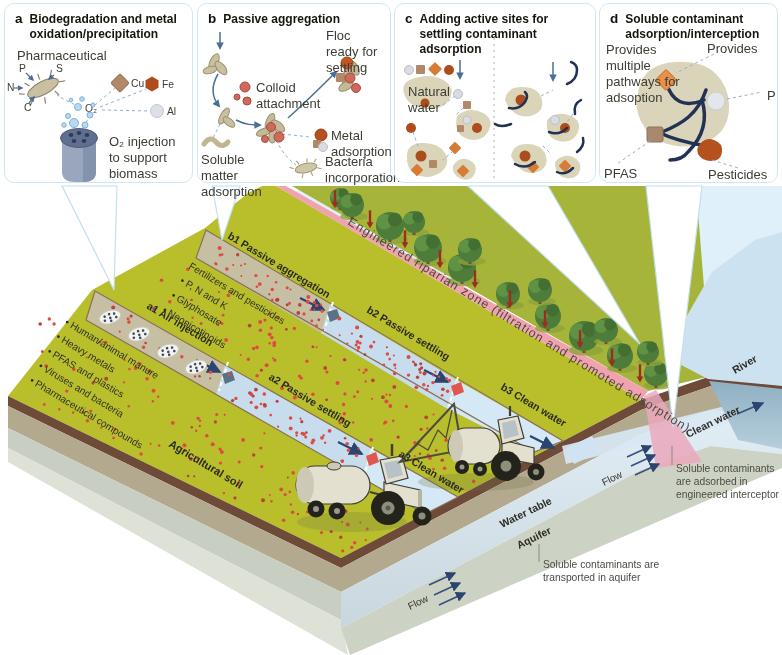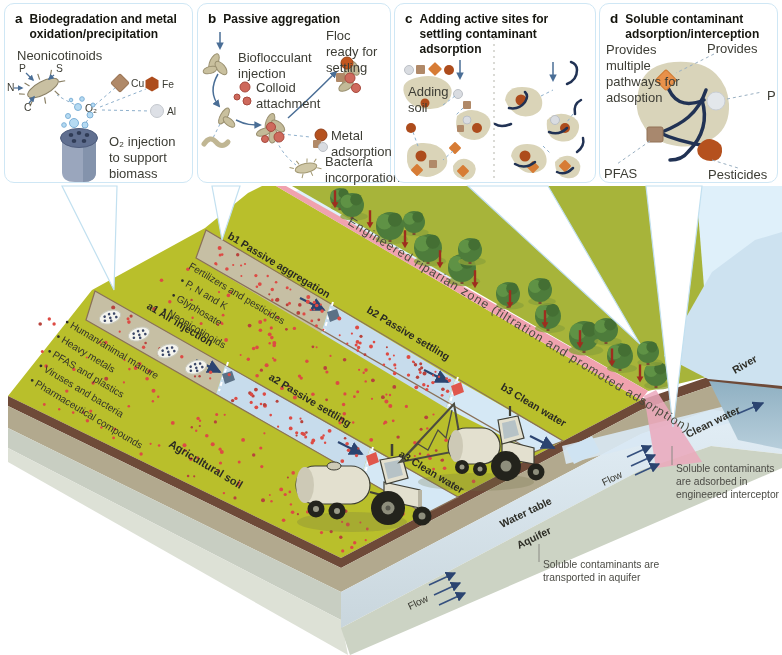--- a/index.html
+++ b/index.html
@@ -757,21 +757,21 @@
             <circle cx="85" cy="111" r="3"></circle>
         <circle cx="69" cy="119" r="4.5"></circle>
             <circle cx="80" cy="121" r="3"></circle>
             <circle cx="59" cy="121" r="2.3"></circle>
         <circle cx="88" cy="101" r="2"></circle>
             <circle cx="77" cy="95" r="2.3"></circle>
             <circle cx="66" cy="96" r="1.8"></circle>
       </g>
     </g>
   </svg>
-  <div class="plabel" style="left:12px;top:44px;width:84px">Neonicotinoids</div>
+  <div class="plabel" style="left:12px;top:44px;width:84px">Pharmaceutical</div>
   <div class="plabel" style="left:104px;top:130px;width:70px">O₂ injection to support biomass</div>
 </div>
 
 <div class="panel" style="left:197px;top:3px;width:194px;height:180px">
   <div class="phead">
     <span class="pletter">b</span>
     <span class="ptitle">Passive aggregation</span>
   </div>
   <svg class="part" width="194" height="180" viewBox="0 0 194 180">
     <defs>
@@ -830,23 +830,23 @@
         <ellipse transform="translate(0,0) rotate(15)" rx="5" ry="11"></ellipse>
         <ellipse transform="translate(6,-8) rotate(-30)" rx="4" ry="8"></ellipse>
         <ellipse transform="translate(-2,10) rotate(60)" rx="4" ry="8"></ellipse>
       </g>
       <rect x="-12" y="-3" width="9" height="9" rx="1" fill="#b08968"></rect>
       <circle cx="-1" cy="-13" r="6" fill="#c3561f" stroke="#9e4415"></circle>
       <circle cx="2" cy="2" r="5" fill="#ce695c" stroke="#a84a3e"></circle>
       <circle cx="8" cy="12" r="4.5" fill="#ce695c" stroke="#a84a3e"></circle>
     </g>
   </svg>
-  <div class="plabel" style="left:40px;top:46px;width:82px">Bioflocculant injection</div>
   <div class="plabel" style="left:58px;top:76px;width:76px">Colloid attachment</div>
   <div class="plabel" style="left:128px;top:24px;width:60px">Floc ready for settling</div>
+  <div class="plabel" style="left:3px;top:148px;width:66px">Soluble matter adsorption</div>
   <div class="plabel" style="left:133px;top:124px;width:56px">Metal adsorption</div>
   <div class="plabel" style="left:127px;top:150px;width:64px">Bacteria incorporation</div>
 </div>
 
 <div class="panel" style="left:394px;top:3px;width:202px;height:180px">
   <div class="phead">
     <span class="pletter">c</span>
     <span class="ptitle">Adding active sites for settling contaminant adsorption</span>
   </div>
   <svg class="part" width="202" height="180" viewBox="0 0 202 180">
@@ -925,21 +925,21 @@
             <rect x="-4.5" y="-4.5" width="9" height="9" rx="1" fill="#d77c35"></rect>
           </g>
       <path d="M162,168 q8,4 16,-4" fill="none" stroke="#213254" stroke-width="2.5" stroke-linecap="round"></path>
     </g>
     <g stroke="#8fb0cc" stroke-width="1" stroke-dasharray="3,3">
       <line x1="146" y1="92" x2="158" y2="86"></line>
           <line x1="178" y1="110" x2="172" y2="118"></line>
       <line x1="148" y1="142" x2="156" y2="150"></line>
     </g>
   </svg>
-  <div class="plabel" style="left:13px;top:80px;width:44px">Adding soil</div>
+  <div class="plabel" style="left:13px;top:80px;width:44px">Natural water</div>
 </div>
 
 <div class="panel" style="left:599px;top:3px;width:179px;height:180px">
   <div class="phead">
     <span class="pletter">d</span>
     <span class="ptitle">Soluble contaminant adsorption/interception</span>
   </div>
   <svg class="part" width="179" height="180" viewBox="0 0 179 180">
     <path d="M40,80 q8,-20 34,-22 q28,-2 42,12 q12,12 13,30 q1,22 -14,33 q-17,12 -38,9 q-22,-3 -32,-18 q-10,-15 -8,-27 q1,-10 3,-17 z" fill="#d9d4ba"></path>
     <g fill="none" stroke="#213254" stroke-width="3.5" stroke-linecap="round">

